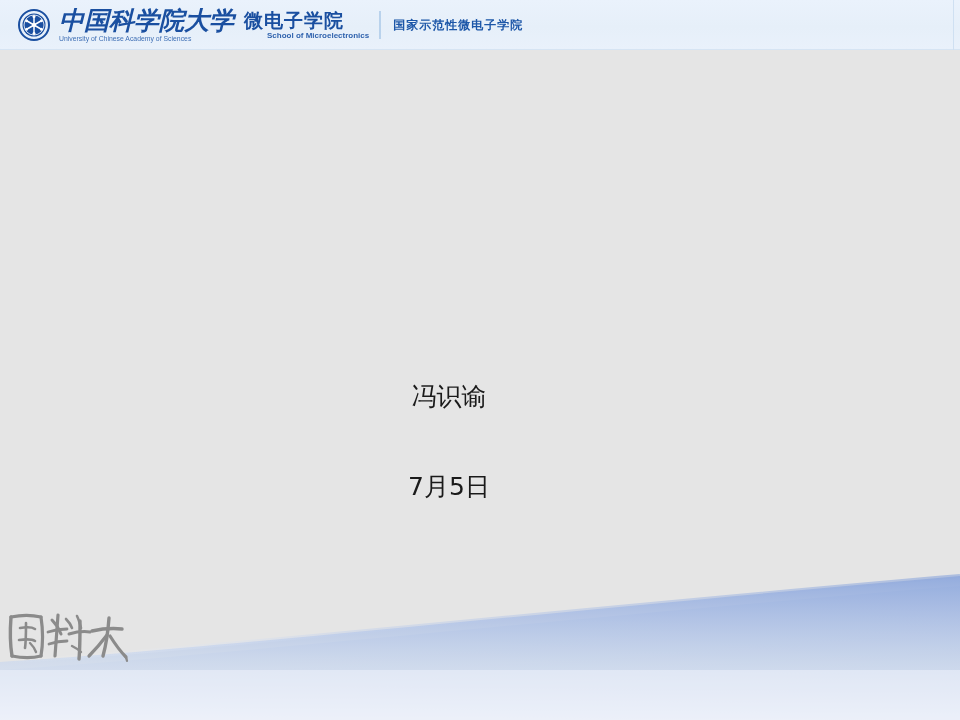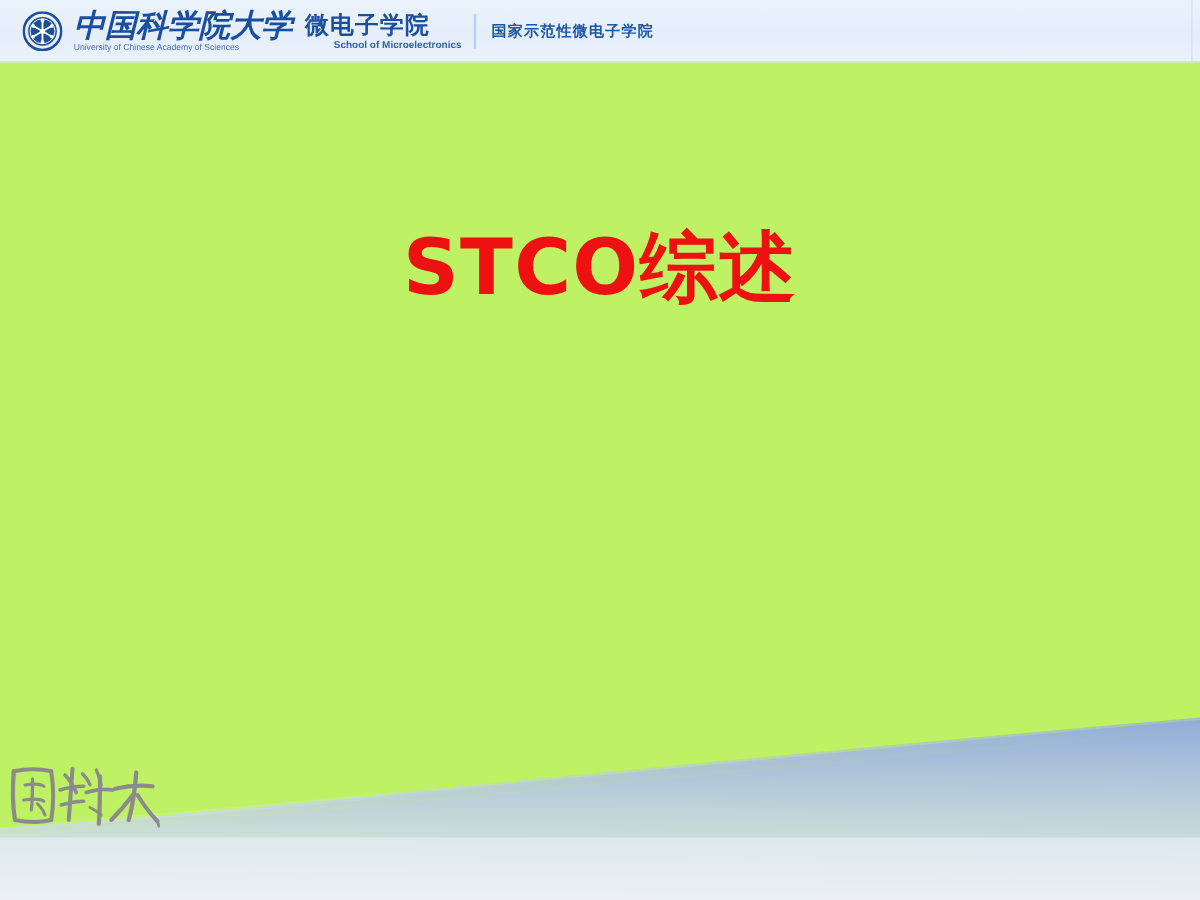--- a/index.html
+++ b/index.html
@@ -8,21 +8,21 @@
     background: #ffffff;
   }
   body {
     font-family: "Liberation Sans", "DejaVu Sans", sans-serif;
   }
 
   .slide {
     position: relative;
     width: 960px;
     height: 720px;
-    background: #bef264;
+    background: #e5e5e5;
     overflow: hidden;
   }
 
   
   .header-band {
     position: absolute;
     left: 0;
     top: 0;
     width: 960px;
     height: 50px;
@@ -232,22 +232,26 @@
         <div class="som-cn">微电子学院</div>
         <div class="som-en">School of Microelectronics</div>
       </div>
 
       <div class="header-divider"></div>
 
       <div class="national-cn">国家示范性微电子学院</div>
     </div>
   </div>
 
-  <div class="title">STCO综述</div>
-
+
+  <div class="subtitle-wrap">
+    <div class="sub-author">冯识谕</div>
+    <div class="sub-spacer"></div>
+    <div class="sub-date">7月5日</div>
+  </div>
 
   <div class="wave-wrap">
     <svg width="960" height="170" viewBox="0 0 960 170" preserveAspectRatio="none" aria-hidden="true">
       <defs>
         <linearGradient id="waveGradMain" x1="0" y1="0" x2="0" y2="1">
           <stop offset="0%" stop-color="#8fa9dd" stop-opacity="0.95"></stop>
           <stop offset="25%" stop-color="#a8bce4" stop-opacity="0.85"></stop>
           <stop offset="60%" stop-color="#ccd9ee" stop-opacity="0.75"></stop>
           <stop offset="100%" stop-color="#eef2fa" stop-opacity="0.85"></stop>
         </linearGradient>

